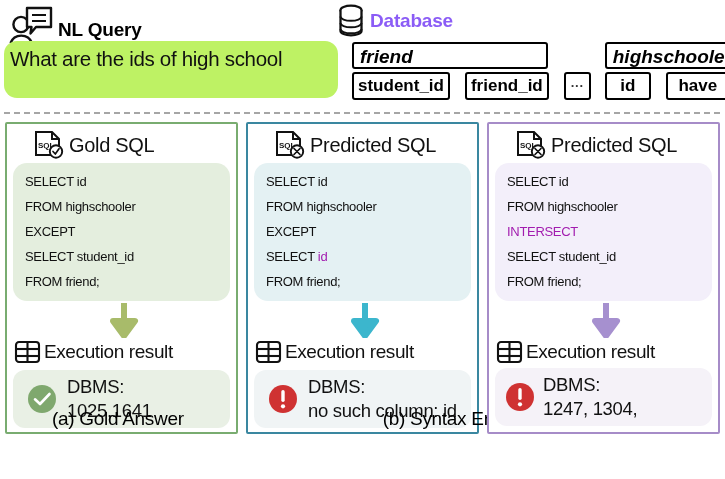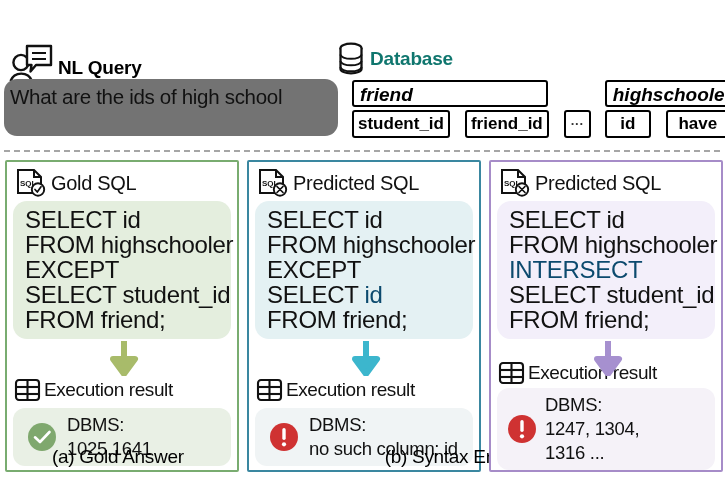--- a/index.html
+++ b/index.html
@@ -5,40 +5,40 @@
   * { box-sizing: border-box; margin: 0; padding: 0; }
   html, body {
     width: 725px; height: 479px;
     background: #ffffff;
     font-family: "Liberation Sans", sans-serif;
     overflow: hidden;
   }
   #root { position: relative; width: 725px; height: 479px; }
 
   
-  .top { position: relative; height: 110px; margin-top: 38px; }
+  .top { position: relative; height: 110px; }
 
   .nl-head { position: absolute; left: 8px; top: 4px; display: flex; align-items: flex-end; gap: 4px; }
   .nl-head .title {
     font-size: 19px; font-weight: bold; color: #000;
     letter-spacing: -0.2px; padding-bottom: 3px;
   }
   .nl-bubble {
     position: absolute; left: 4px; top: 41px;
     width: 334px; height: 57px;
-    background: #737373; border-radius: 13px;
+    background: #bef264; border-radius: 13px;
     padding: 4px 10px 0 6px;
   }
   .nl-bubble .line {
     font-size: 20.5px; color: #111; line-height: 28px;
     letter-spacing: -0.3px; white-space: nowrap;
   }
 
   .db-head { position: absolute; left: 337px; top: 4px; display: flex; align-items: center; gap: 5px; }
-  .db-head .title { font-size: 19px; font-weight: bold; color: #0f766e; letter-spacing: -0.2px; }
+  .db-head .title { font-size: 19px; font-weight: bold; color: #8b5cf6; letter-spacing: -0.2px; }
 
   .db-tables { position: absolute; left: 352px; top: 42px; display: flex; gap: 14px; }
   .tbl { display: flex; flex-direction: column; font-weight: bold; }
   .tbl-name {
     border: 2.2px solid #000; border-radius: 3px;
     font-style: italic; font-size: 19px; line-height: 23px;
     padding: 1px 6px; background: #fff; height: 27px;
     white-space: nowrap;
   }
   .tbl-cols { display: flex; gap: 15px; margin-top: 3px; }
@@ -63,35 +63,35 @@
     width: 234px; background: #fff;
     border: 2.4px solid #000; border-radius: 2px;
     position: relative; height: 312px;
     padding: 5px 6px 0 6px;
     display: flex; flex-direction: column;
   }
   .panel.gold { border-color: #79ac70; }
   .panel.syntax { border-color: #3a87a0; }
   .panel.semantic { border-color: #a68cc8; }
 
-  .p-head { display: flex; align-items: center; gap: 2px; height: 32px; }
+  .p-head { display: flex; align-items: center; gap: 2px; height: 32px; margin-left: 18px; }
   .p-head .label { font-size: 20px; color: #111; letter-spacing: -0.3px; }
 
   .code {
     border-radius: 14px; padding: 6px 6px 7px 12px;
     margin-top: 2px;
   }
   .code.gold { background: #e4eede; }
   .code.syntax { background: #e4f1f3; }
   .code.semantic { background: #f3effa; }
   .code .cl {
-    font-size: 24px; line-height: 25px; color: #111;
+    font-size: 13px; line-height: 25px; color: #111;
     letter-spacing: -0.3px; white-space: nowrap;
   }
-  .code .cl .hl { color: #0c4a6e; }
+  .code .cl .hl { color: #a21caf; }
 
   .arrow-wrap { height: 40px; position: relative; }
   .arrow { position: absolute; left: 95px; top: 1px; }
 
   .exec { display: flex; align-items: center; gap: 1px; height: 30px; margin-top: -4px; }
   .exec .label { font-size: 19px; color: #111; letter-spacing: -0.4px; }
 
   .result {
     border-radius: 12px; margin-top: 3px;
     display: flex; align-items: center; gap: 9px;
@@ -335,20 +335,19 @@
         <span>
           <svg width="32" height="32" viewBox="0 0 32 32">
             <circle cx="16" cy="16" r="14" fill="#cf3232"></circle>
             <rect x="14.3" y="7" width="3.4" height="12" rx="1.7" fill="#fff"></rect>
             <circle cx="16" cy="23.3" r="2.1" fill="#fff"></circle>
           </svg>
         </span>
         <div>
           <div class="txt">DBMS:</div>
           <div class="txt">1247, 1304,</div>
-          <div class="txt">1316 ...</div>
         </div>
       </div>
 
     </div>
 
   </div>
 </div>
 
 </body></html>

